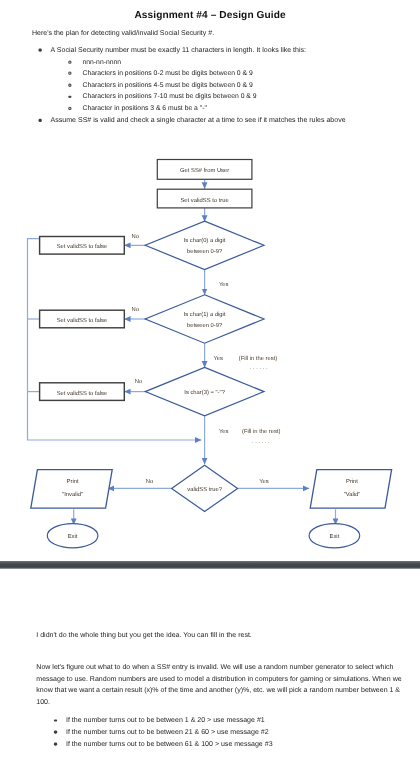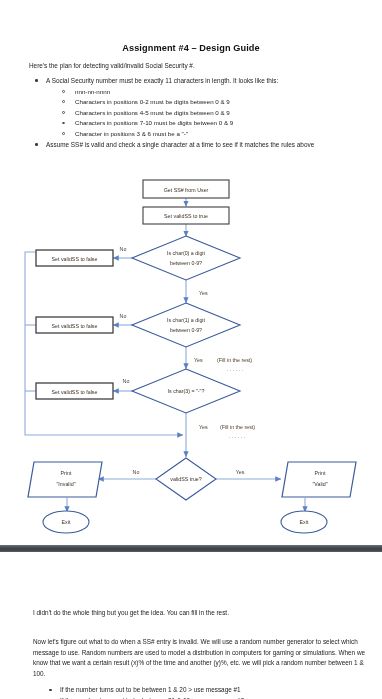--- a/index.html
+++ b/index.html
@@ -13,21 +13,20 @@
     position: relative;
     font-family: "Liberation Sans", sans-serif;
     color: #1a1a1a;
     overflow: hidden;
   }
   .page {
     position: absolute;
     inset: 0;
     width: 382px;
     height: 584px;
-    margin-top: 35px;
   }
 
   
   .doc-title {
     position: absolute;
     top: 8px;
     left: 0;
     width: 382px;
     text-align: center;
     font-size: 9.2px;

